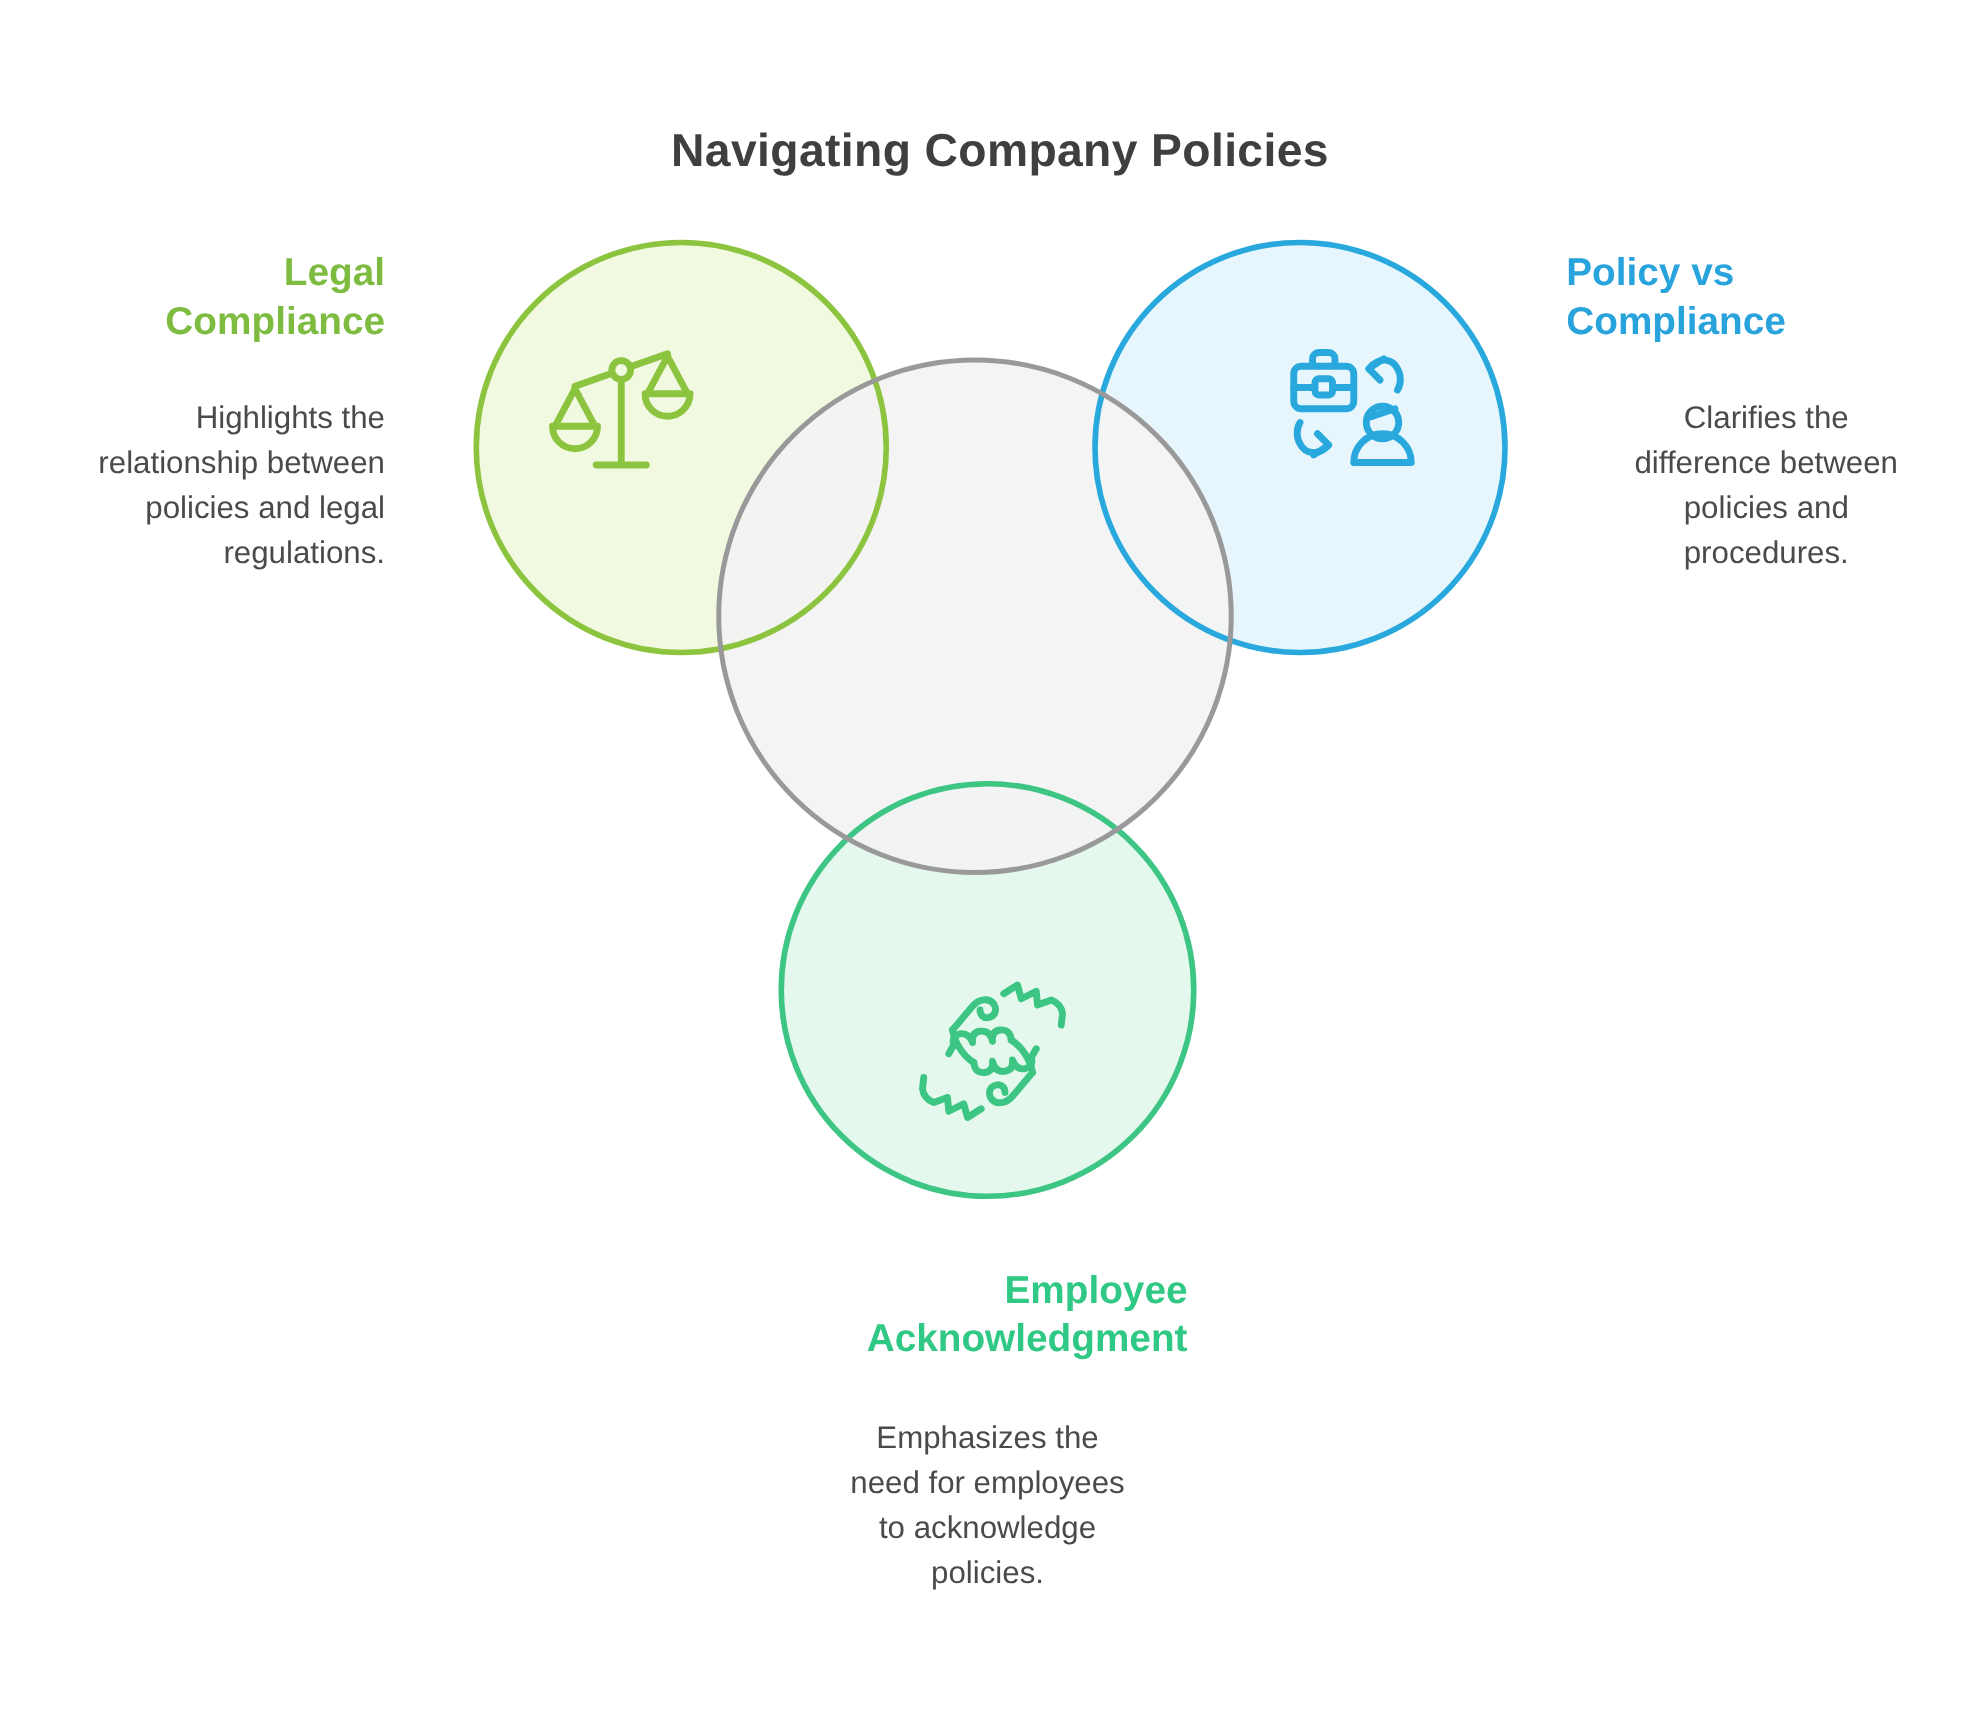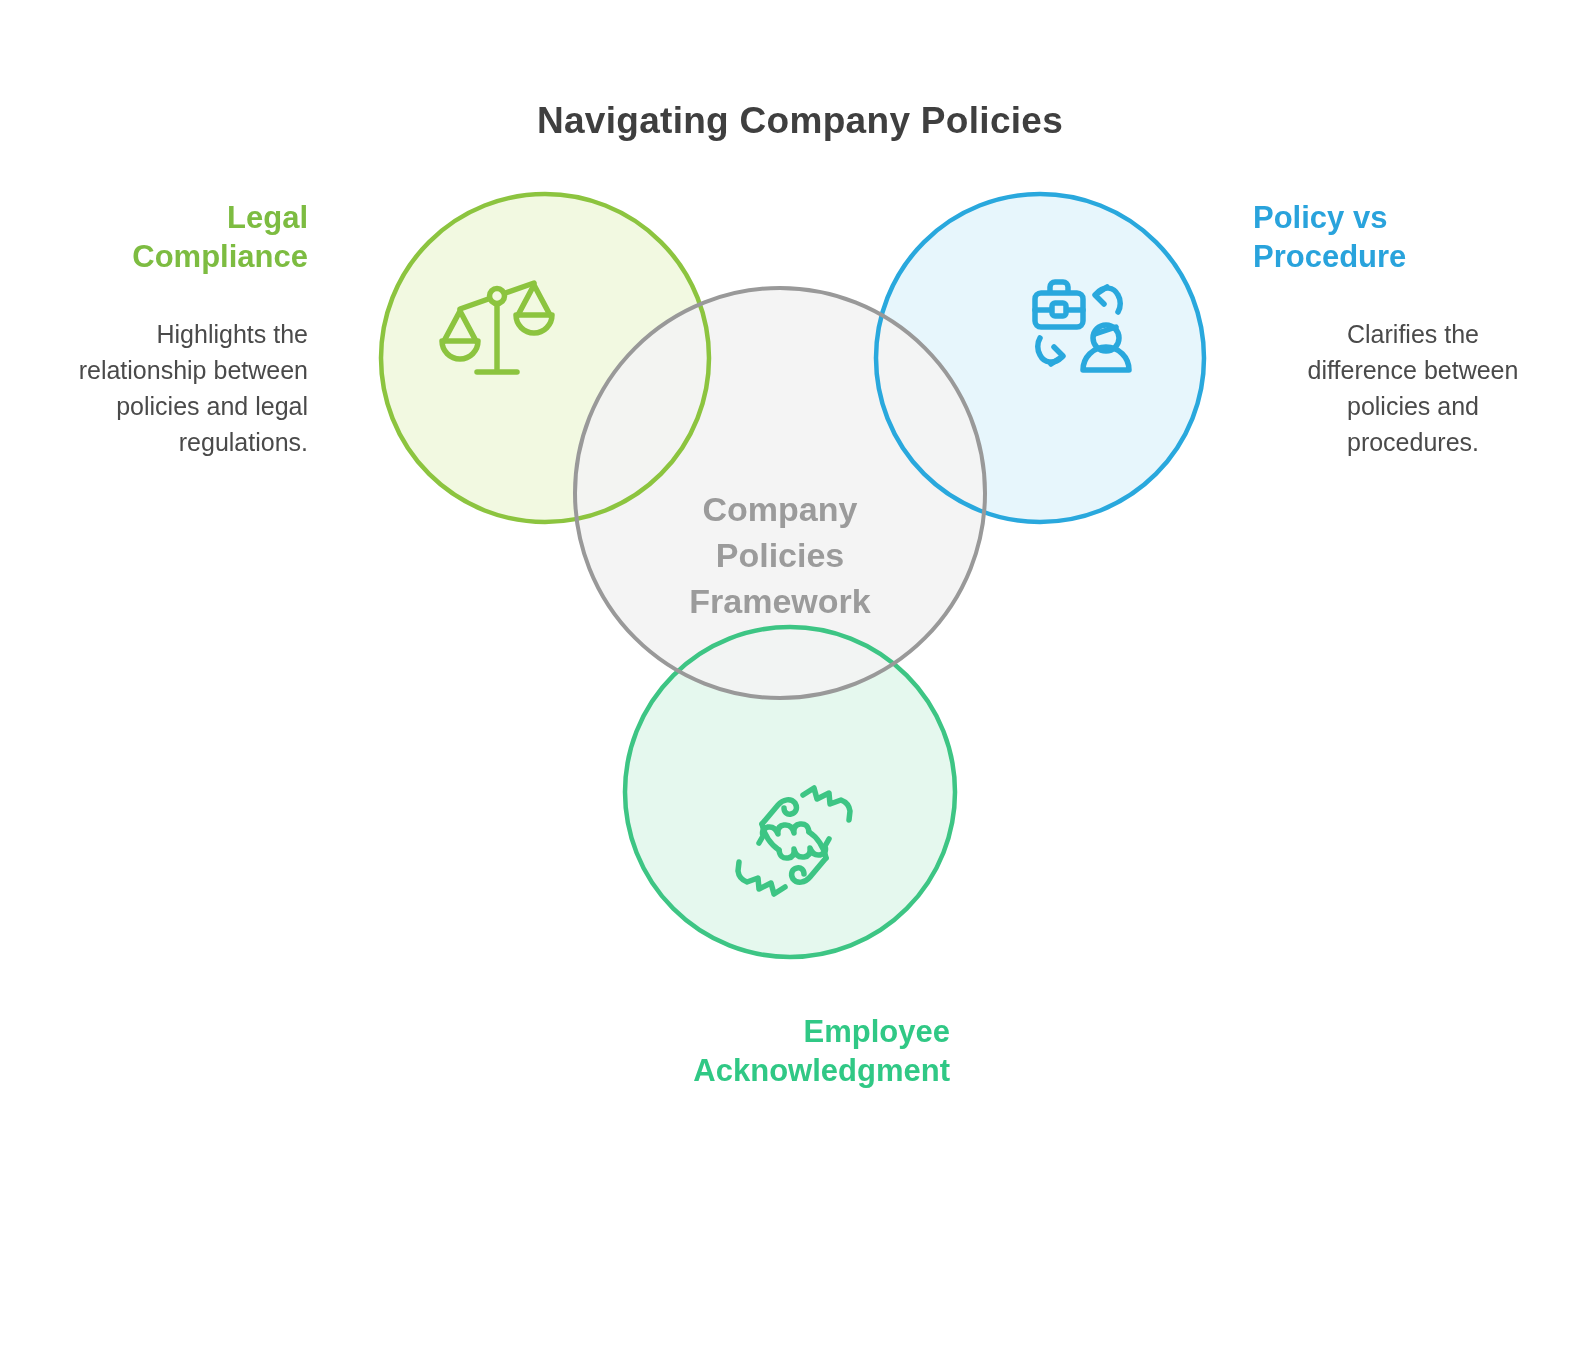--- a/index.html
+++ b/index.html
@@ -91,26 +91,27 @@
   <div class="txt page-title" style="color: rgb(63, 63, 63);">Navigating Company Policies</div>
 
   <div class="txt heading h-legal" style="color: rgb(125, 188, 65);">Legal
 Compliance</div>
   <div class="txt body-text b-legal" style="color: rgb(74, 74, 74);">Highlights the
 relationship between
 policies and legal
 regulations.</div>
 
   <div class="txt heading h-policy" style="color: rgb(41, 163, 220);">Policy vs
-Procedure</div>
+Compliance</div>
   <div class="txt body-text b-policy" style="color: rgb(74, 74, 74);">Clarifies the
 difference between
 policies and
 procedures.</div>
 
   <div class="txt heading h-employee" style="color: rgb(48, 200, 133);">Employee
 Acknowledgment</div>
+  <div class="txt body-text b-employee" style="color: rgb(74, 74, 74);">Emphasizes the
+need for employees
+to acknowledge
+policies.</div>
 
-  <div class="txt center-label" style="color: rgb(155, 155, 155);">Company
-Policies
-Framework</div>
 
 </div>
 
 </body></html>

